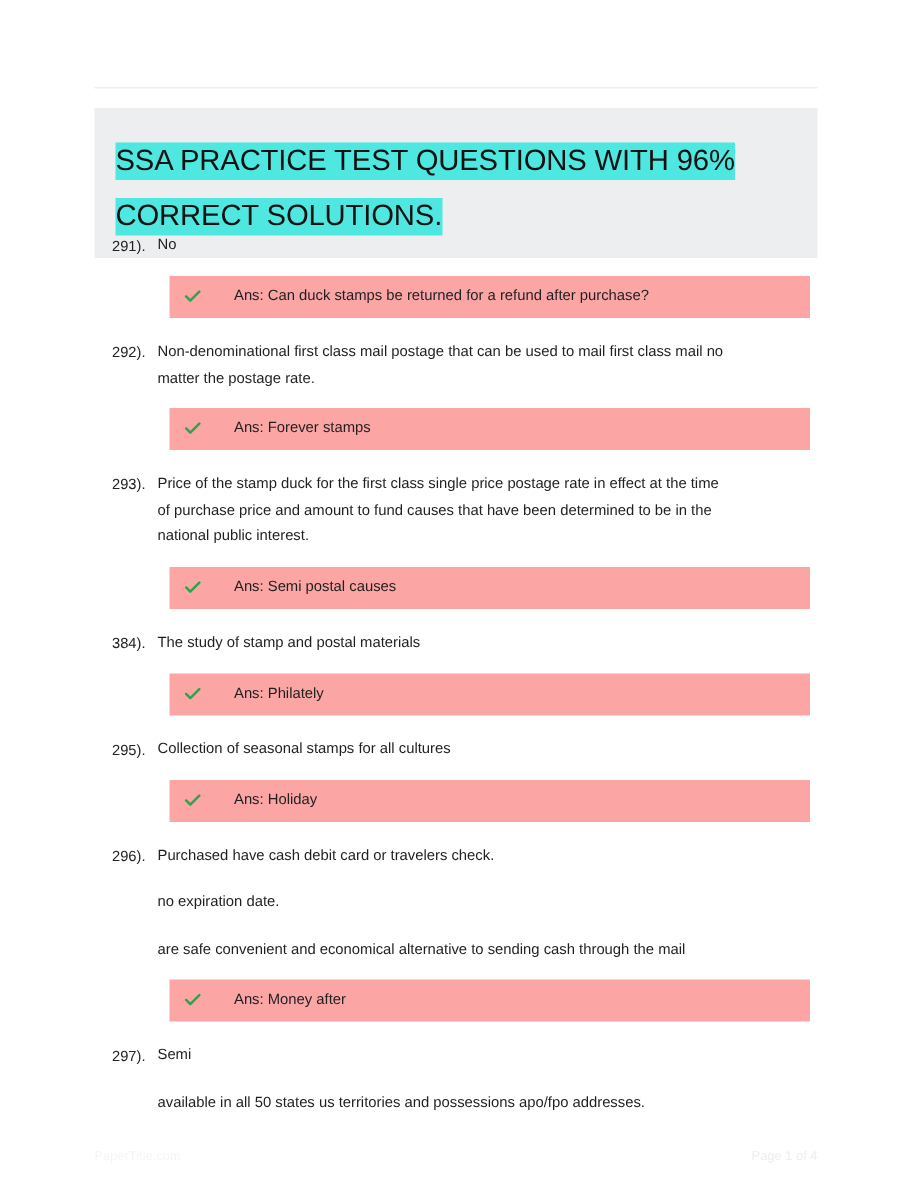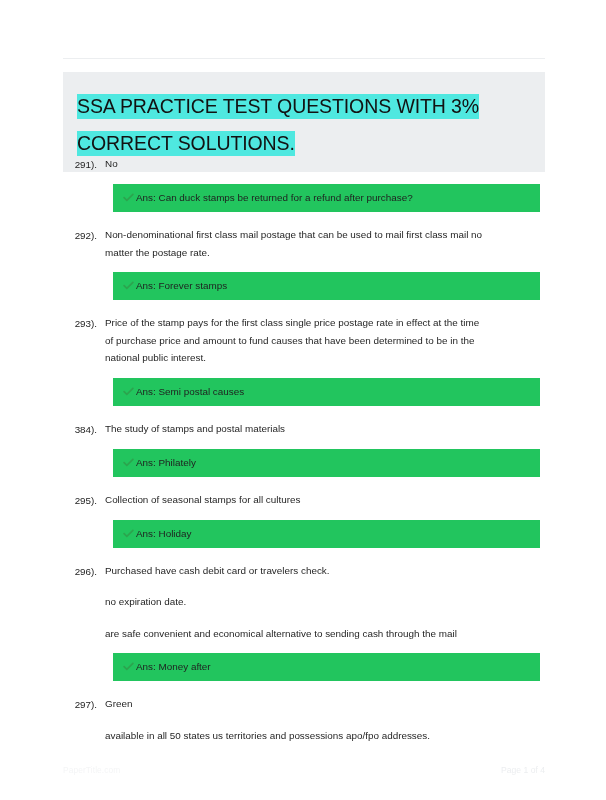--- a/index.html
+++ b/index.html
@@ -90,25 +90,25 @@
     font-size: 9.9px;
     line-height: 17.5px;
     color: #1f1f1f;
     margin: 0 0 14px 0;
   }
   .q-para:last-child { margin-bottom: 0; }
 
   .ans-strip {
     margin: 11px 0 0 113px;
     width: 427px;
-    background: #22c55e;
+    background: #fca5a5;
     padding: 6px 10px 7px 10px;
     display: flex;
     align-items: center;
-    gap: 2px;
+    gap: 22px;
   }
   .check-icon {
     flex: 0 0 auto;
     width: 11px;
     height: 11px;
     display: inline-block;
     line-height: 0;
   }
   .check-icon svg { display: block; }
   .ans-text {
@@ -139,21 +139,21 @@
 </style>
 </head>
 <body>
 
 <div class="page">
 
   <div class="top-rule"></div>
 
   <div class="title-band">
     <h1 style="margin:0;font-weight:400;">
-      <span class="title-text">SSA PRACTICE TEST QUESTIONS WITH 3% CORRECT SOLUTIONS.</span>
+      <span class="title-text">SSA PRACTICE TEST QUESTIONS WITH 96% CORRECT SOLUTIONS.</span>
     </h1>
   </div>
 
   <div class="qa-list">
 
   <div class="qa-item">
         <div class="q-row">
           <div class="q-num">291).</div>
           <div class="q-body">
             <p class="q-para">No</p>
@@ -181,37 +181,37 @@
               <path d="M1.6 8.2 L5.6 12.2 L14.4 3.4" fill="none" stroke="#2ca44e" stroke-width="2.4" stroke-linecap="round" stroke-linejoin="round"></path>
             </svg>
           </span>
           <span class="ans-text">Ans: Forever stamps</span>
         </div>
       </div>
       <div class="qa-item">
         <div class="q-row">
           <div class="q-num">293).</div>
           <div class="q-body">
-            <p class="q-para">Price of the stamp pays for the first class single price postage rate in effect at the time of purchase price and amount to fund causes that have been determined to be in the national public interest.</p>
+            <p class="q-para">Price of the stamp duck for the first class single price postage rate in effect at the time of purchase price and amount to fund causes that have been determined to be in the national public interest.</p>
           </div>
         </div>
         <div class="ans-strip">
           <span class="check-icon">
             <svg width="11" height="11" viewBox="0 0 16 16" aria-hidden="true">
               <path d="M1.6 8.2 L5.6 12.2 L14.4 3.4" fill="none" stroke="#2ca44e" stroke-width="2.4" stroke-linecap="round" stroke-linejoin="round"></path>
             </svg>
           </span>
           <span class="ans-text">Ans: Semi postal causes</span>
         </div>
       </div>
       <div class="qa-item">
         <div class="q-row">
           <div class="q-num">384).</div>
           <div class="q-body">
-            <p class="q-para">The study of stamps and postal materials</p>
+            <p class="q-para">The study of stamp and postal materials</p>
           </div>
         </div>
         <div class="ans-strip">
           <span class="check-icon">
             <svg width="11" height="11" viewBox="0 0 16 16" aria-hidden="true">
               <path d="M1.6 8.2 L5.6 12.2 L14.4 3.4" fill="none" stroke="#2ca44e" stroke-width="2.4" stroke-linecap="round" stroke-linejoin="round"></path>
             </svg>
           </span>
           <span class="ans-text">Ans: Philately</span>
         </div>
@@ -247,21 +247,21 @@
               <path d="M1.6 8.2 L5.6 12.2 L14.4 3.4" fill="none" stroke="#2ca44e" stroke-width="2.4" stroke-linecap="round" stroke-linejoin="round"></path>
             </svg>
           </span>
           <span class="ans-text">Ans: Money after</span>
         </div>
       </div>
       <div class="qa-item">
         <div class="q-row">
           <div class="q-num">297).</div>
           <div class="q-body">
-            <p class="q-para">Green</p>
+            <p class="q-para">Semi</p>
             <p class="q-para">available in all 50 states us territories and possessions apo/fpo addresses.</p>
           </div>
         </div>
       </div>
     </div>
 
   <div class="footer">
     <span class="footer-brand">PaperTitle.com</span>
     <span class="footer-page">Page 1 of 4</span>
   </div>

